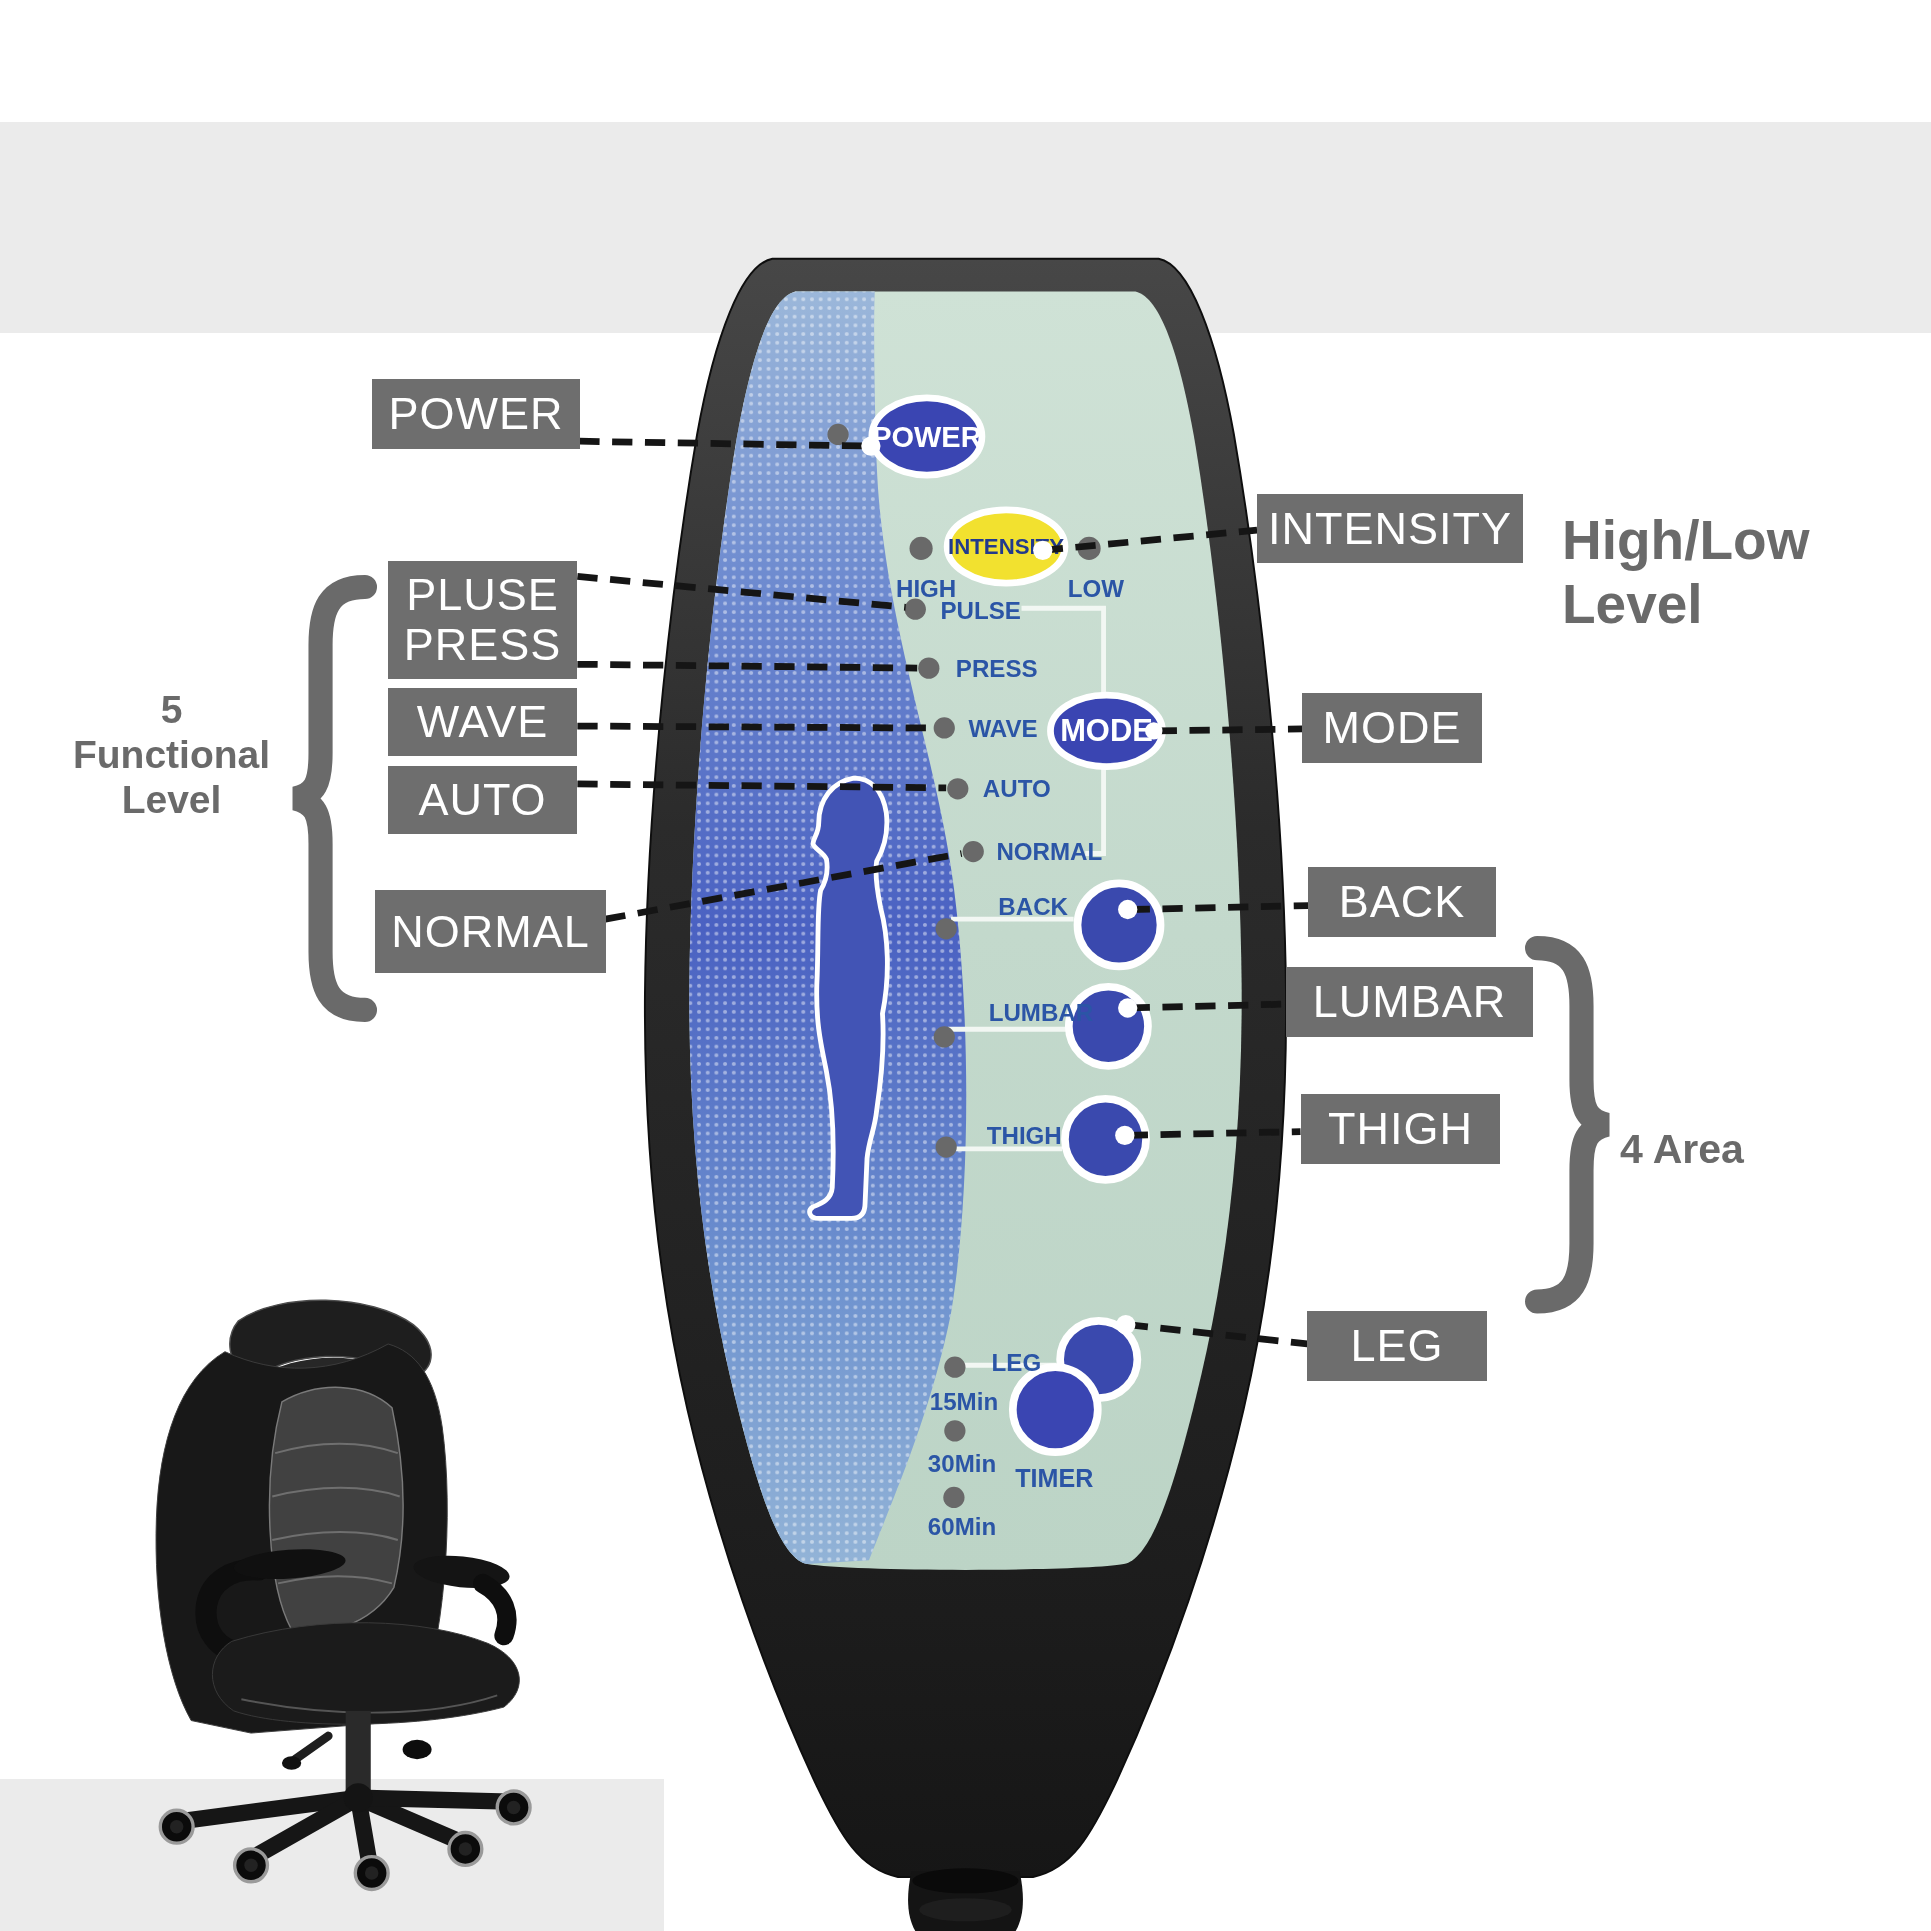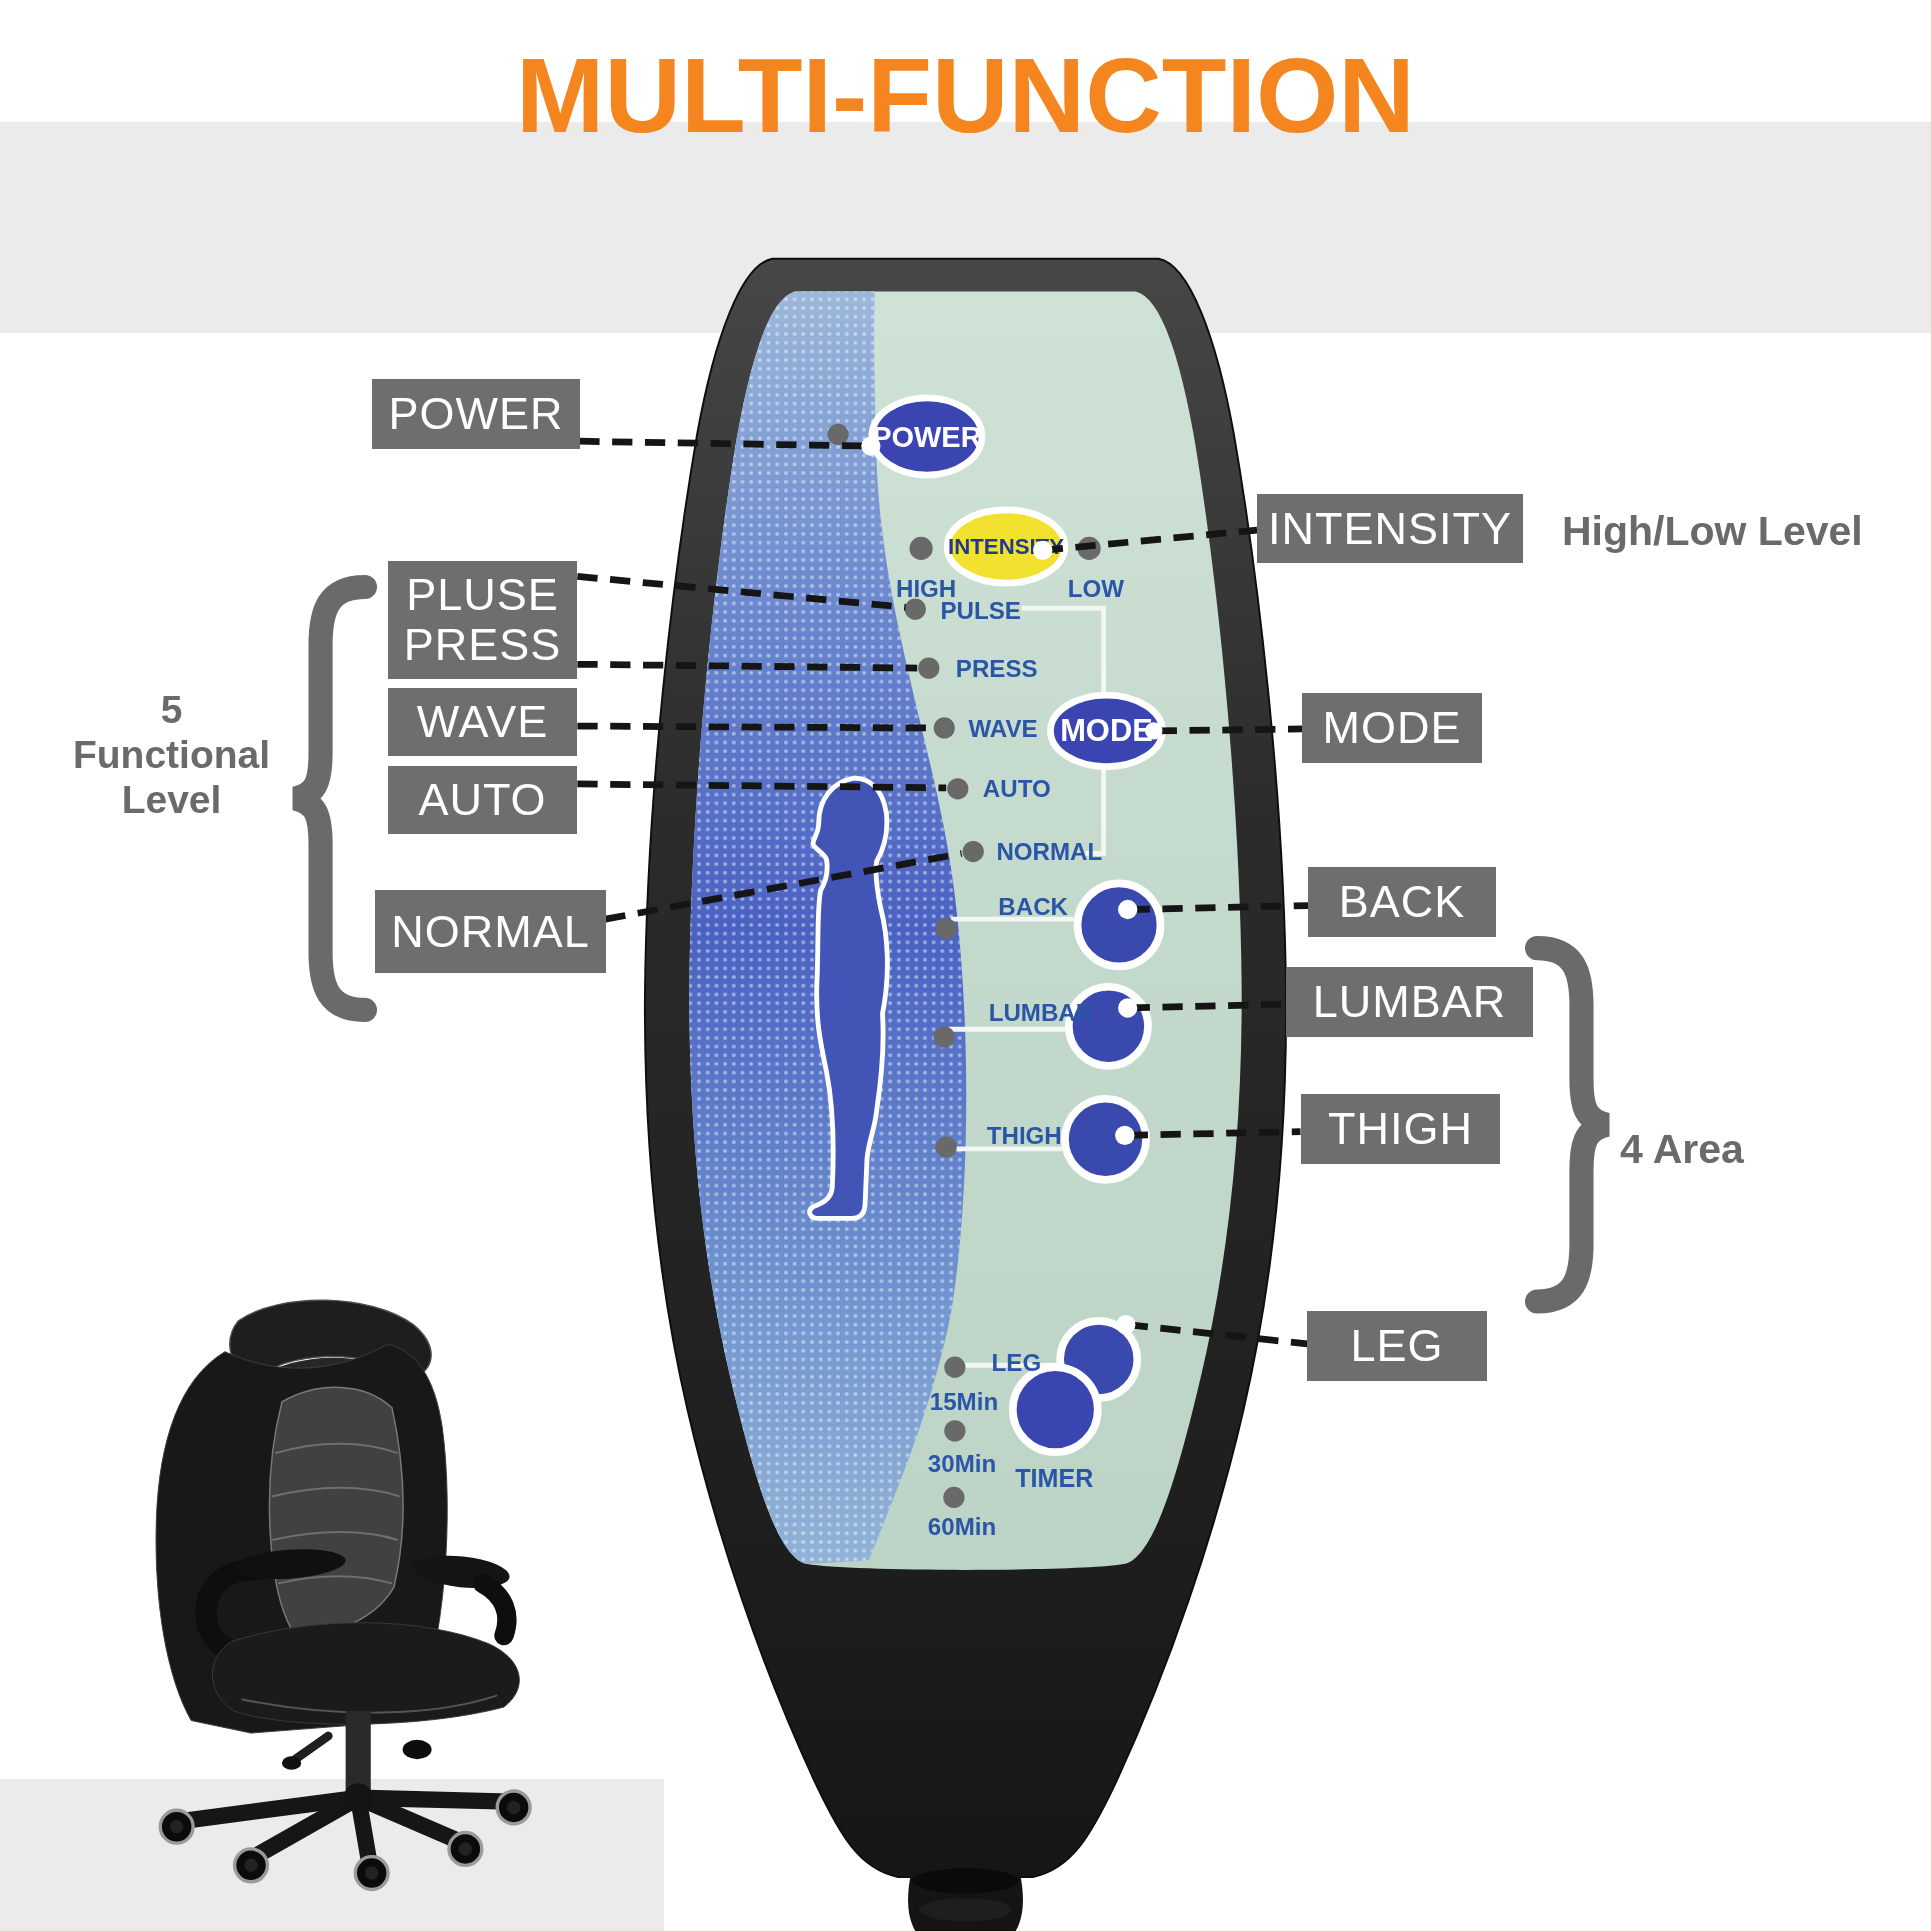--- a/index.html
+++ b/index.html
@@ -5,21 +5,21 @@
   html,body{margin:0;padding:0;background:#fff;}
   .stage{position:relative;width:1931px;height:1931px;background:#fff;overflow:hidden;
          font-family:"Liberation Sans",sans-serif;}
   .band{position:absolute;background:#ebebeb;}
   .band-top{left:0;top:122px;width:1931px;height:211px;}
   .band-bottom{left:0;top:1779px;width:664px;height:152px;}
   .title{position:absolute;left:0;top:35px;width:1931px;text-align:center;
          font-size:106px;font-weight:bold;color:#f5861f;letter-spacing:0px;}
   .sidetext{position:absolute;color:#6a6a6a;font-weight:bold;}
   .five-modes{left:53px;top:687px;width:237px;text-align:center;font-size:39px;line-height:45px;}
-  .high-low{left:1562px;top:508px;font-size:41px;}
+  .high-low{left:1562px;top:508px;font-size:55px;}
   .four-area{left:1620px;top:1126px;font-size:41px;}
   .callout{position:absolute;background:#6e6e6e;color:#fff;display:flex;
            align-items:center;justify-content:center;font-size:45px;letter-spacing:1px;}
   .svg-abs{position:absolute;left:0;top:0;}
   .b-power {left:372px;top:379px;width:208px;height:70px;}
   .b-pluse {left:388px;top:561px;width:189px;height:68px;}
   .b-press {left:388px;top:611px;width:189px;height:68px;}
   .b-wave  {left:388px;top:688px;width:189px;height:68px;}
   .b-auto  {left:388px;top:766px;width:189px;height:68px;}
   .b-normal{left:375px;top:890px;width:231px;height:83px;}
@@ -31,21 +31,20 @@
   .b-leg   {left:1307px;top:1311px;width:180px;height:70px;}
 </style>
 </head>
 <body>
 
 <div class="stage">
 
   <div class="band band-top"></div>
   <div class="band band-bottom"></div>
 
-  <div class="title">MULTI-FUNCTION</div>
 
   <div class="sidetext five-modes">
     <div>5</div>
     <div>Functional</div>
     <div>Level</div>
   </div>
   <div class="sidetext high-low">High/Low Level</div>
   <div class="sidetext four-area">4 Area</div>
 
   <svg class="svg-abs" width="1931" height="1931" viewBox="0 0 2000 2000">

